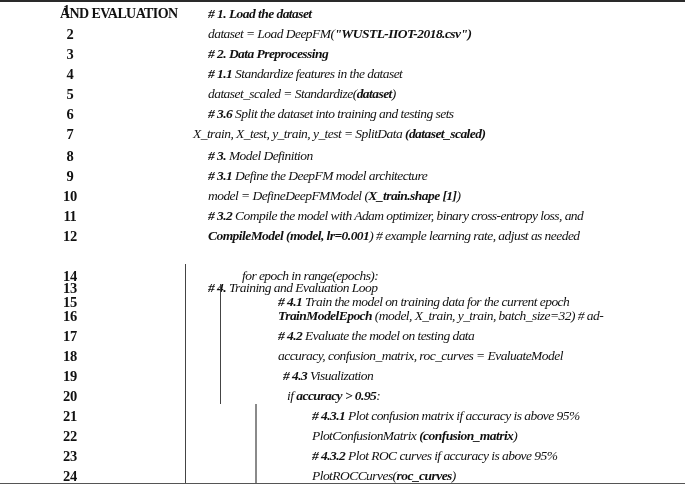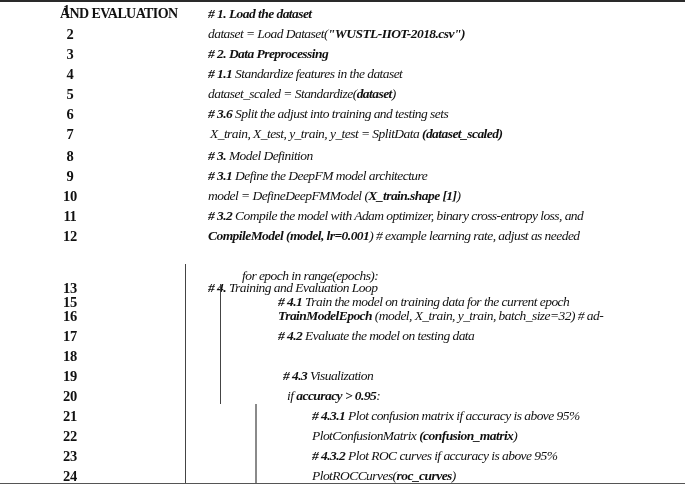--- a/index.html
+++ b/index.html
@@ -87,41 +87,41 @@
 <div id="rows">
   <div class="header-overlay" style="top: 4px;">
     <span class="digit">1</span>
     <span>AND EVALUATION</span>
   </div>
 <div class="row" style="top: 4px;">
       <div class="code" style="left: 208px;"><b># </b><b>1. Load the dataset</b></div>
     </div>
     <div class="row" style="top: 24px;">
       <div class="num">2</div>
-      <div class="code" style="left: 208px;"><span>dataset = Load Dataset(</span><b>"WUSTL-IIOT-2018.csv")</b></div>
+      <div class="code" style="left: 208px;"><span>dataset = Load DeepFM(</span><b>"WUSTL-IIOT-2018.csv")</b></div>
     </div>
     <div class="row" style="top: 44px;">
       <div class="num">3</div>
       <div class="code" style="left: 208px;"><b># 2. Data Preprocessing</b></div>
     </div>
     <div class="row" style="top: 64px;">
       <div class="num">4</div>
       <div class="code" style="left: 208px;"><b># 1.1</b><span> Standardize features in the dataset</span></div>
     </div>
     <div class="row" style="top: 84px;">
       <div class="num">5</div>
       <div class="code" style="left: 208px;"><span>dataset_scaled = Standardize(</span><b>dataset</b><span>)</span></div>
     </div>
     <div class="row" style="top: 104px;">
       <div class="num">6</div>
-      <div class="code" style="left: 208px;"><b># 3.6</b><span> Split the adjust into training and testing sets</span></div>
+      <div class="code" style="left: 208px;"><b># 3.6</b><span> Split the dataset into training and testing sets</span></div>
     </div>
     <div class="row" style="top: 124px;">
       <div class="num">7</div>
-      <div class="code" style="left: 210px;"><span>X_train, X_test, y_train, y_test = SplitData </span><b>(dataset_scaled)</b></div>
+      <div class="code" style="left: 193px;"><span>X_train, X_test, y_train, y_test = SplitData </span><b>(dataset_scaled)</b></div>
     </div>
     <div class="row" style="top: 146px;">
       <div class="num">8</div>
       <div class="code" style="left: 208px;"><b># 3.</b><span> Model Definition</span></div>
     </div>
     <div class="row" style="top: 166px;">
       <div class="num">9</div>
       <div class="code" style="left: 208px;"><b># 3.1</b><span> Define the DeepFM model architecture</span></div>
     </div>
     <div class="row" style="top: 186px;">
@@ -134,36 +134,38 @@
     </div>
     <div class="row" style="top: 226px;">
       <div class="num">12</div>
       <div class="code" style="left: 208px;"><b>CompileModel (model, lr=0.001</b><span>) # example learning rate, adjust as needed</span></div>
     </div>
     <div class="row" style="top: 246px; margin-top: 32px;">
       <div class="num">13</div>
       <div class="code" style="left: 208px;"><b># 4.</b><span> Training and Evaluation Loop</span></div>
     </div>
     <div class="row" style="top: 266px;">
+      <div class="num">14</div>
       <div class="code" style="left: 242px;"><span>for epoch in range(epochs):</span></div>
     </div>
     <div class="row" style="top: 292px;">
       <div class="num">15</div>
       <div class="code" style="left: 278px;"><b># 4.1</b><span> Train the model on training data for the current epoch</span></div>
     </div>
     <div class="row" style="top: 306px;">
       <div class="num">16</div>
       <div class="code" style="left: 278px;"><b>TrainModelEpoch</b><span> (model, X_train, y_train, batch_size=32) # ad-</span></div>
     </div>
     <div class="row" style="top: 326px;">
       <div class="num">17</div>
       <div class="code" style="left: 278px;"><b># 4.2</b><span> Evaluate the model on testing data</span></div>
     </div>
     <div class="row" style="top: 346px;">
       <div class="num">18</div>
+      <div class="code" style="left: 278px;"><span>accuracy, confusion_matrix, roc_curves = EvaluateModel</span></div>
     </div>
     <div class="row" style="top: 366px;">
       <div class="num">19</div>
       <div class="code" style="left: 283px;"><b># 4.3</b><span> Visualization</span></div>
     </div>
     <div class="row" style="top: 386px;">
       <div class="num">20</div>
       <div class="code" style="left: 287px;"><span>if </span><b>accuracy &gt; 0.95</b><span>:</span></div>
     </div>
     <div class="row" style="top: 406px;">

